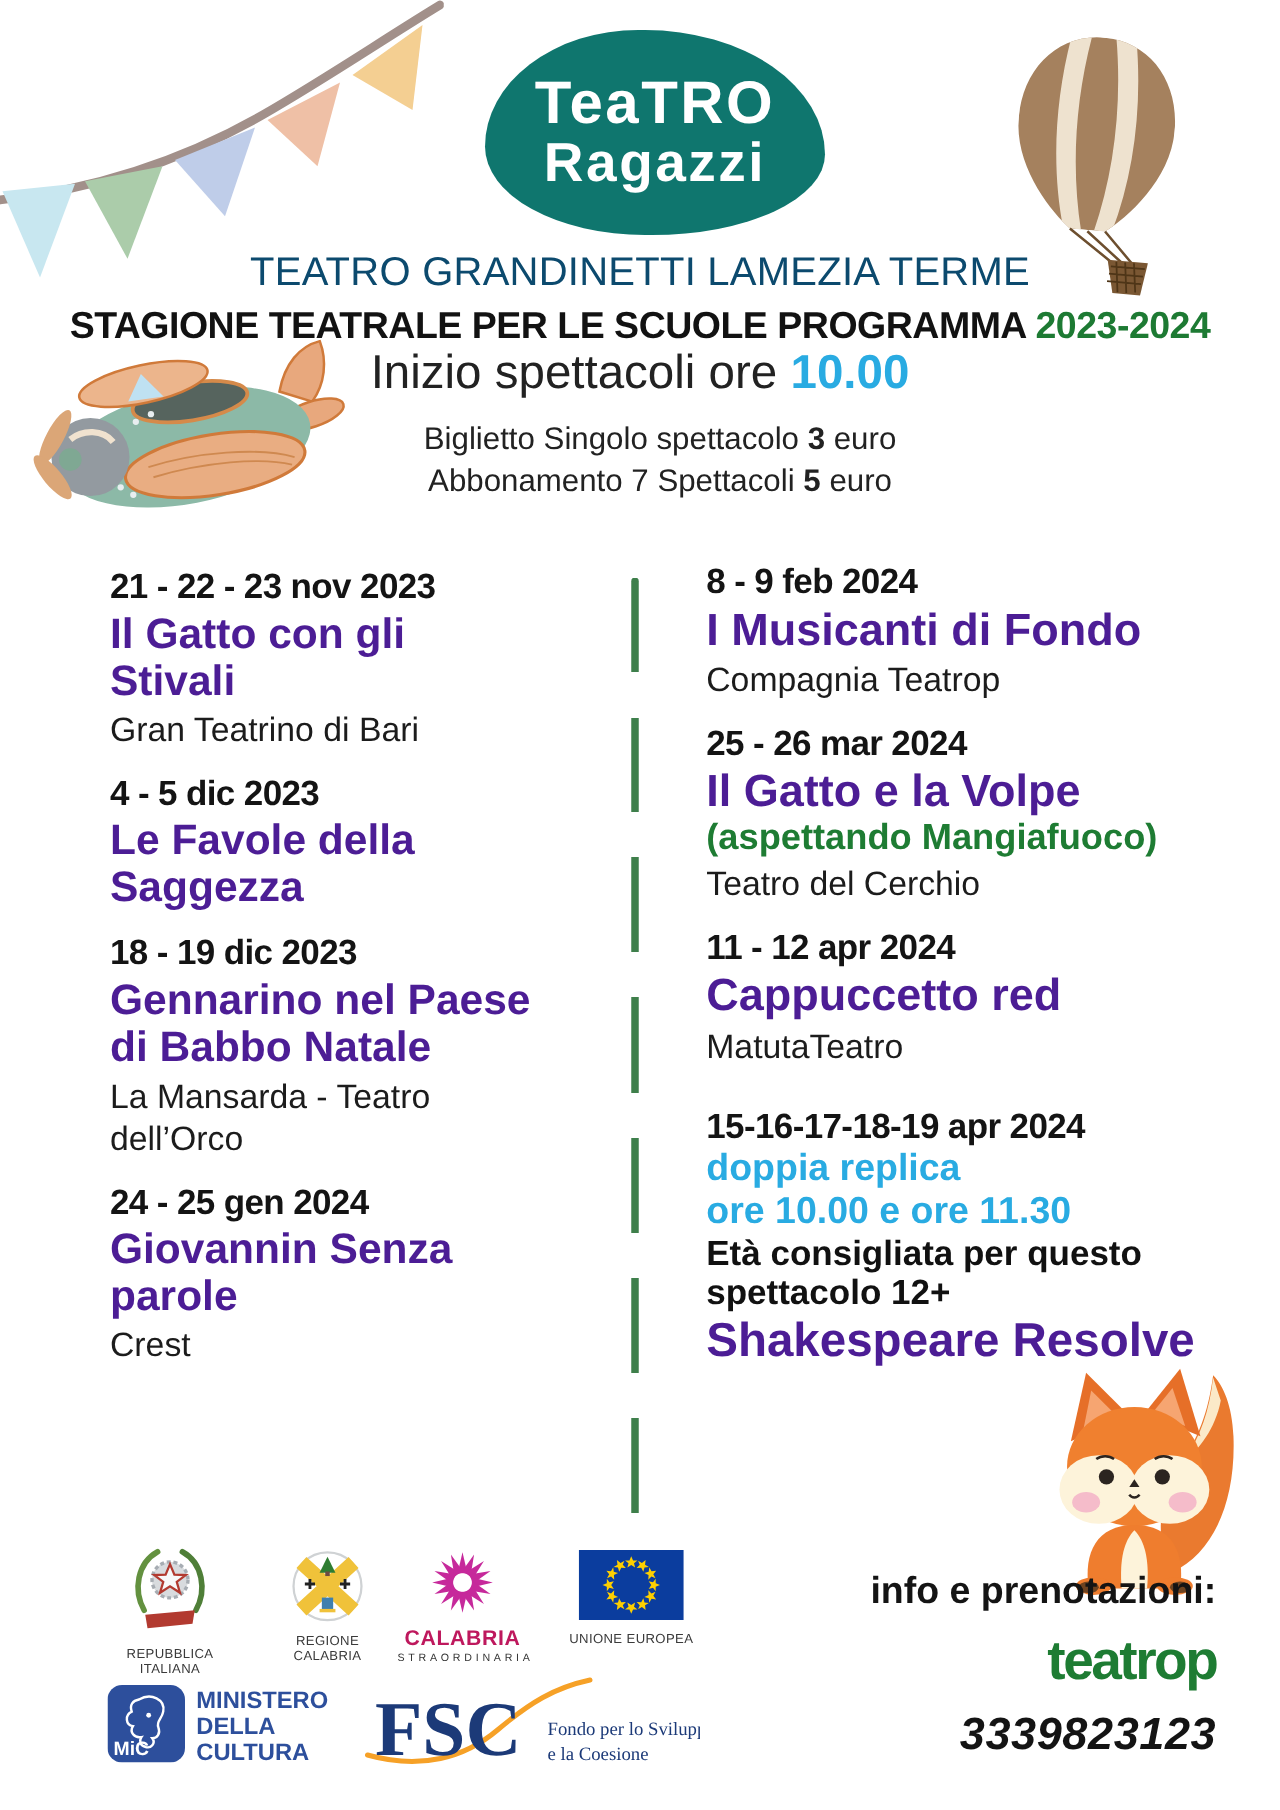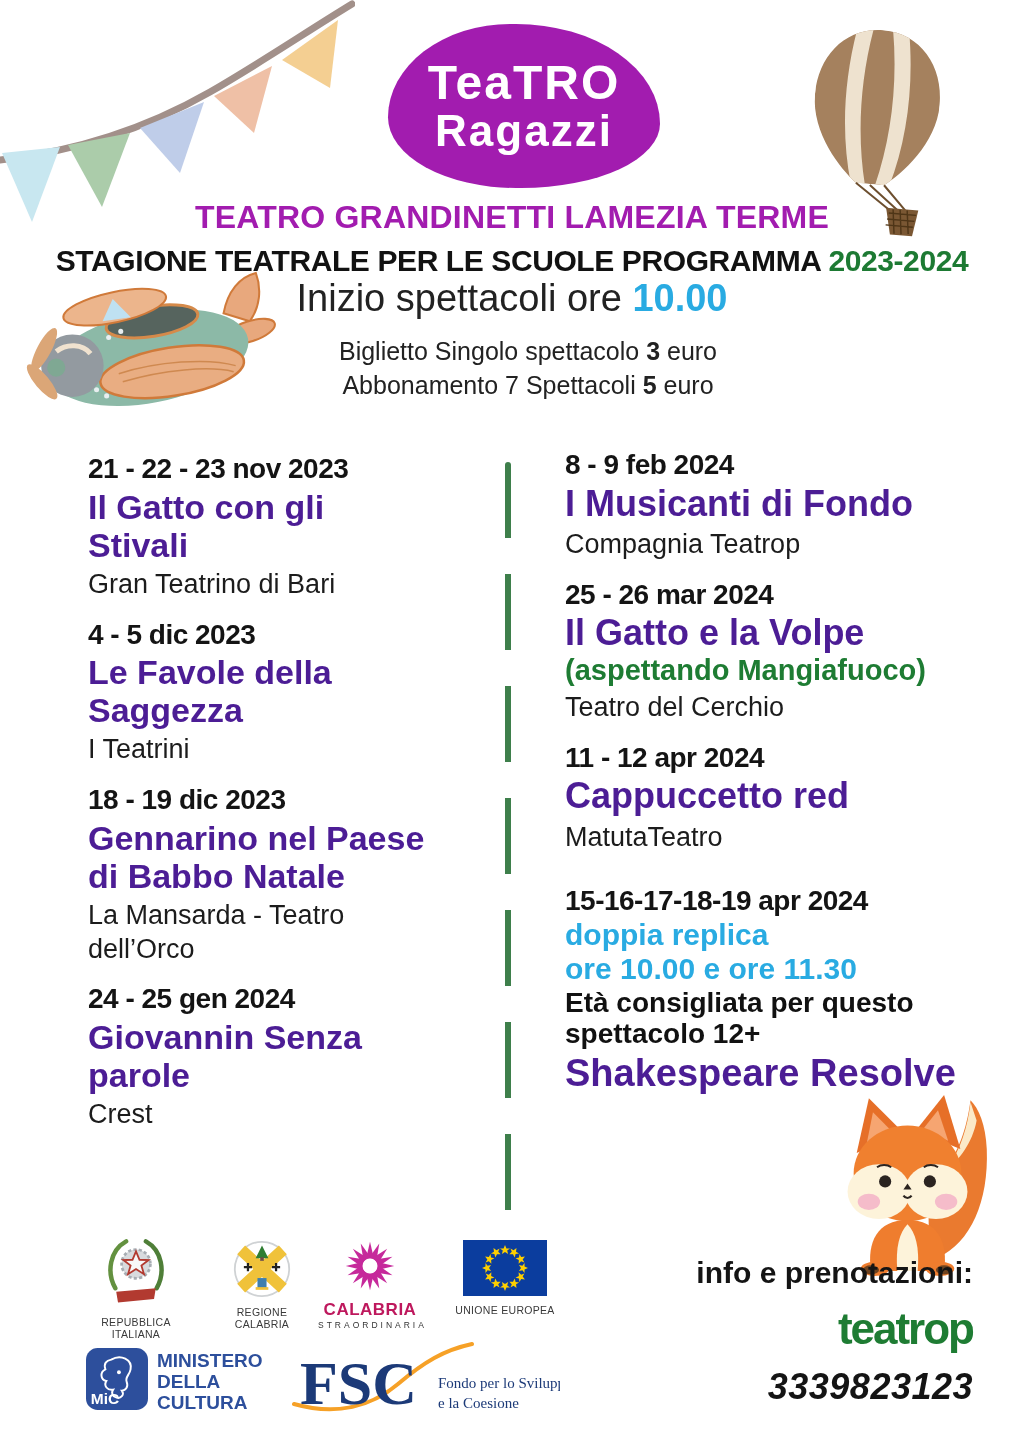--- a/index.html
+++ b/index.html
@@ -7,29 +7,29 @@
           font-family:"Liberation Sans", sans-serif;color:#161616;}
 
   
   .deco{position:absolute;}
   .bunting{left:0;top:0;width:355px;height:230px;}
   .balloon{left:806px;top:26px;width:144px;height:212px;}
   .plane{left:26px;top:268px;width:252px;height:158px;}
   .fox{left:818px;top:1090px;width:178px;height:188px;}
 
   
-  .logo-blob{position:absolute;left:388px;top:24px;width:272px;height:164px;background:#a21caf;
+  .logo-blob{position:absolute;left:388px;top:24px;width:272px;height:164px;background:#0f766e;
              border-radius:46% 54% 52% 48% / 58% 62% 40% 44%;
              display:flex;flex-direction:column;align-items:center;justify-content:center;color:#fff;}
   .logo-l1{font-size:48px;font-weight:800;letter-spacing:2px;line-height:1.05;}
   .logo-l2{font-size:44px;font-weight:800;letter-spacing:2px;line-height:1.05;}
 
   
   .venue{position:absolute;left:0;top:199px;width:100%;text-align:center;margin:0;
-         font-size:32px;font-weight:700;color:#a21caf;letter-spacing:.2px;}
+         font-size:32px;font-weight:400;color:#0c4a6e;letter-spacing:.2px;}
   .season{position:absolute;left:0;top:244px;width:100%;text-align:center;
           font-size:30px;font-weight:800;color:#121212;letter-spacing:-.4px;}
   .season .years{color:#1d7a33;}
   .opening{position:absolute;left:0;top:277px;width:100%;text-align:center;
            font-size:38px;font-weight:500;color:#222;}
   .opening .time{color:#29abe2;font-weight:700;}
   .ticket{position:absolute;left:0;width:100%;text-align:center;font-size:25px;color:#222;transform:translateX(16px);}
   .ticket b{font-weight:800;}
   .t1{top:337px;} .t2{top:371px;}
 
@@ -149,21 +149,20 @@
 
   <div class="col col-left">
     <div class="event">
       <div class="ev-date">21 - 22 - 23 nov 2023</div>
       <div class="ev-title">Il Gatto con gli Stivali</div>
       <div class="ev-company">Gran Teatrino di Bari</div>
     </div>
     <div class="event">
       <div class="ev-date">4 - 5 dic 2023</div>
       <div class="ev-title">Le Favole della Saggezza</div>
-      <div class="ev-company">I Teatrini</div>
     </div>
     <div class="event">
       <div class="ev-date">18 - 19 dic 2023</div>
       <div class="ev-title">Gennarino nel Paese di Babbo Natale</div>
       <div class="ev-company">La Mansarda - Teatro dell’Orco</div>
     </div>
     <div class="event">
       <div class="ev-date">24 - 25 gen 2024</div>
       <div class="ev-title">Giovannin Senza parole</div>
       <div class="ev-company">Crest</div>

